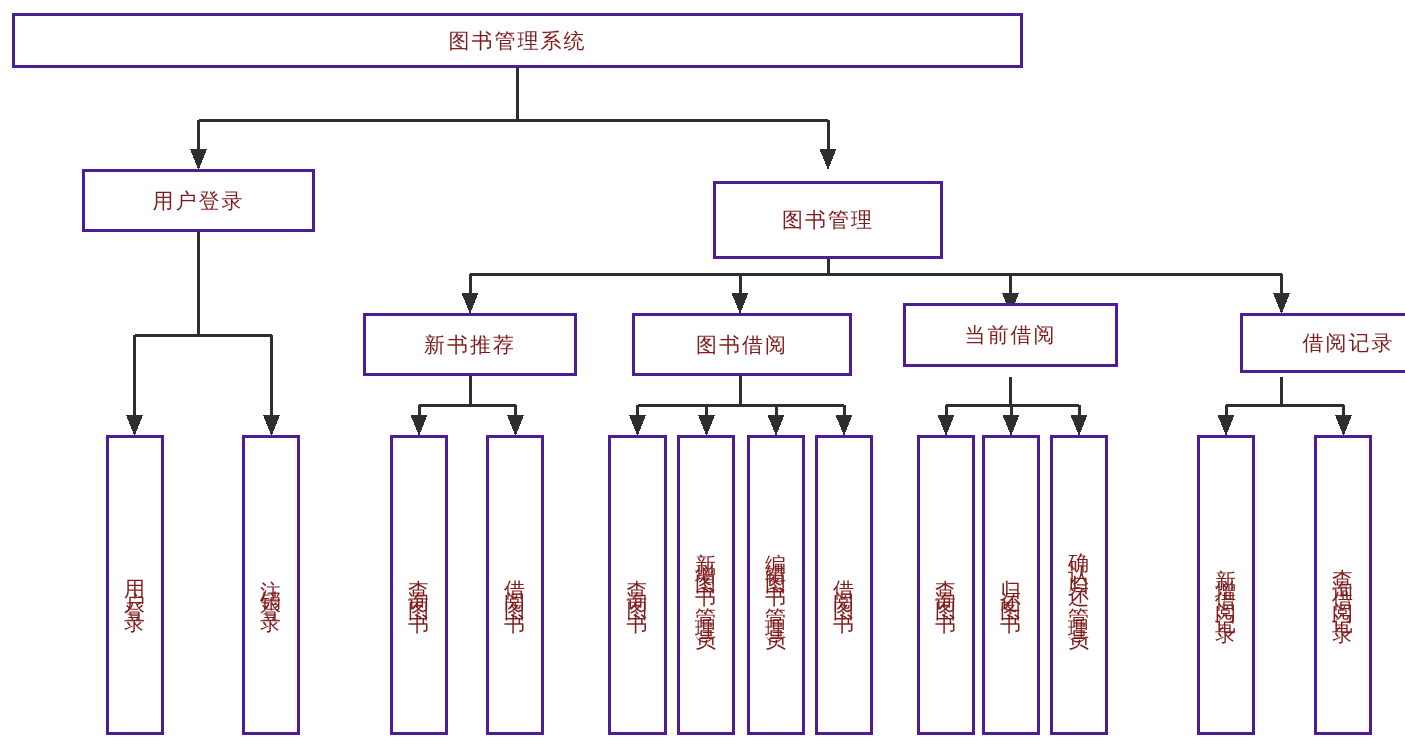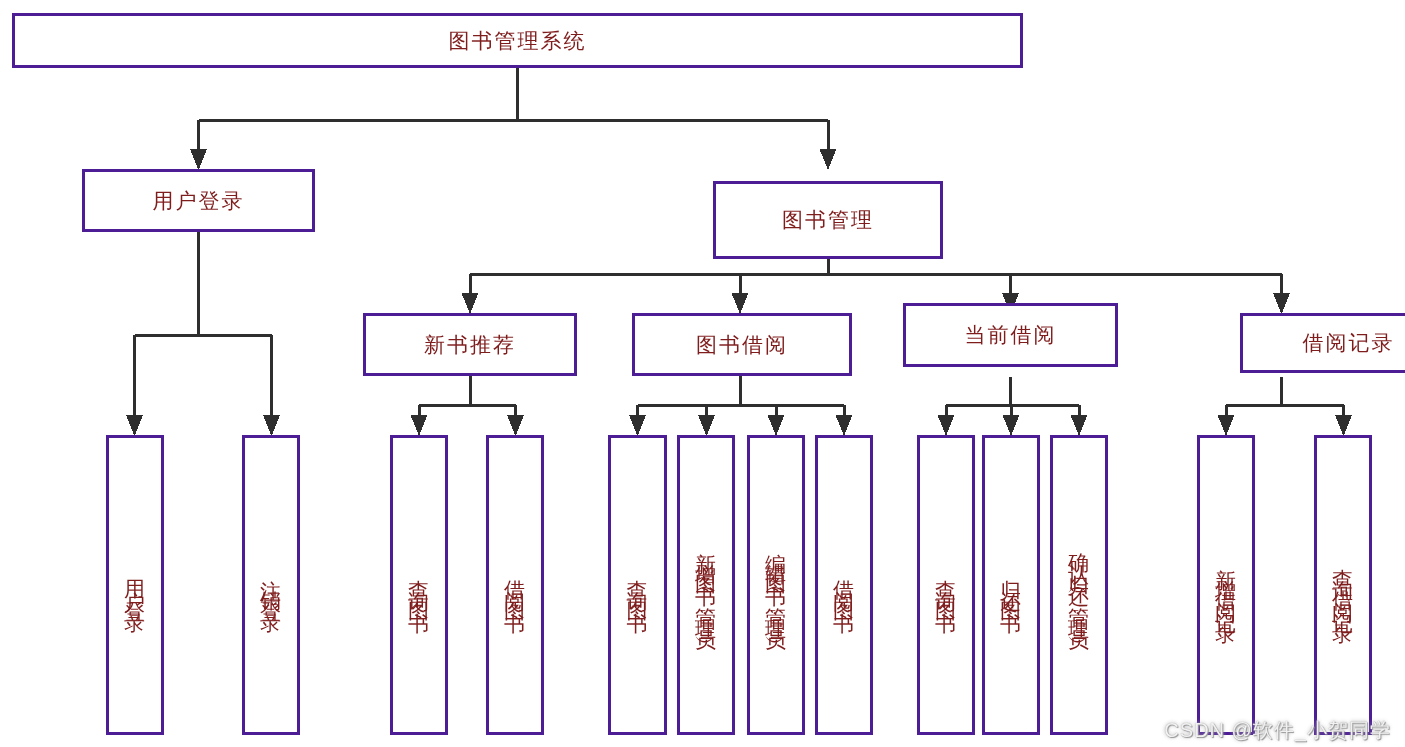--- a/index.html
+++ b/index.html
@@ -196,15 +196,14 @@
     <span>确认归还（管理员）</span>
   </div>
 
   <div class="box leaf" style="left:1197px;top:435px;width:58px;height:300px">
     <span>新增借阅记录</span>
   </div>
   <div class="box leaf" style="left:1314px;top:435px;width:58px;height:300px">
     <span>查询借阅记录</span>
   </div>
 
-  <div class="watermark">CSDN @软件_小贺同学</div>
 
 </div>
 
 </body></html>

